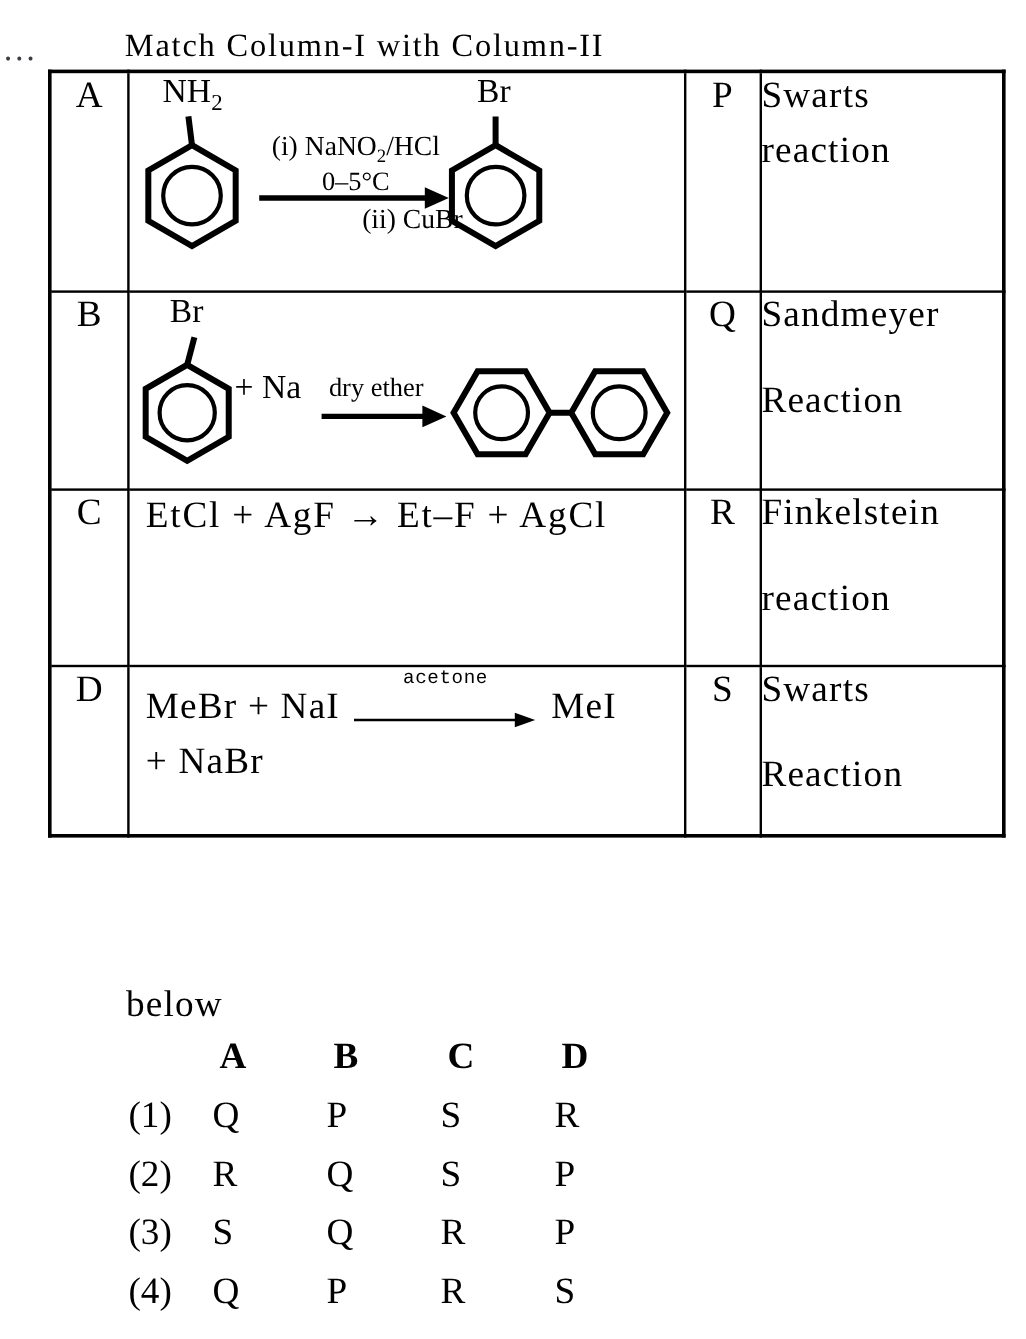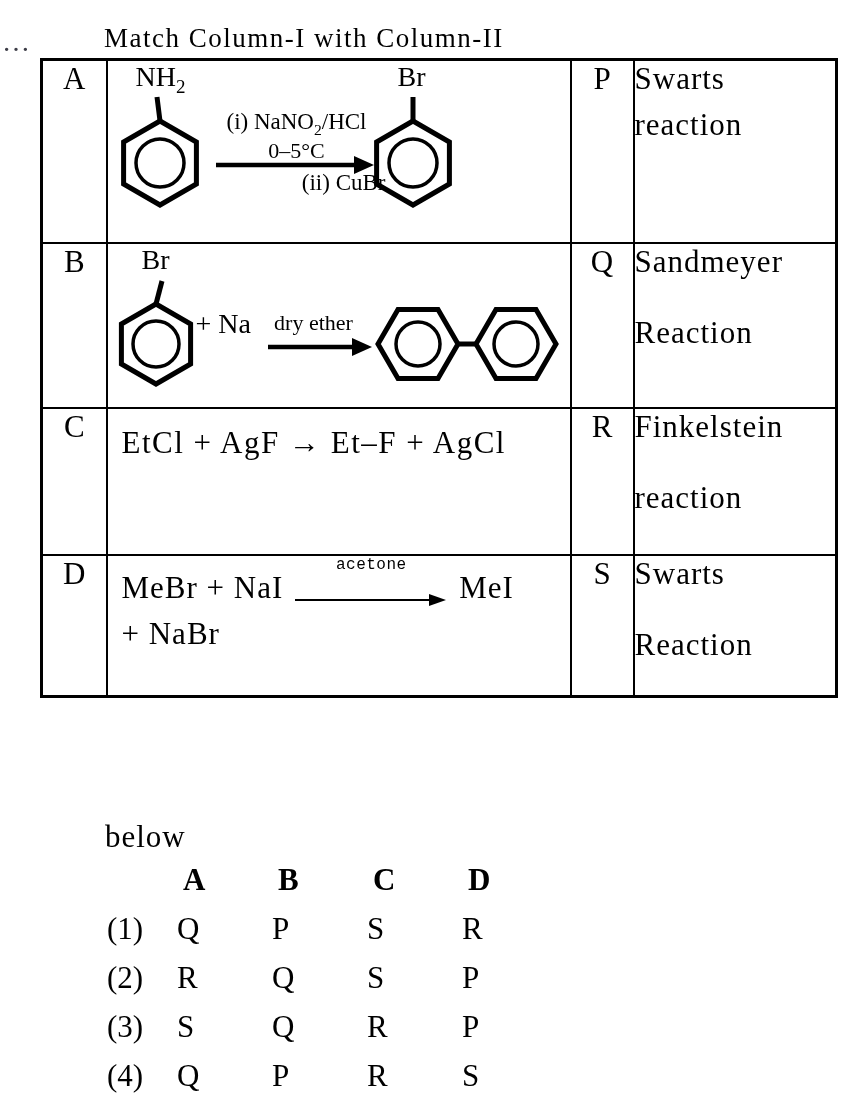--- a/index.html
+++ b/index.html
@@ -38,21 +38,21 @@
   .lbl-rg1 { left:100px; top:48px; width:178px; text-align:center; }
   .lbl-rg2 { left:100px; top:77px; width:178px; text-align:center; }
   .lbl-rg3 { left:100px; top:109px; width:178px; text-align:right; }
 
   .lbl-brB { left:34px; top:0; }
   .lbl-na  { left:88px; top:64px; }
   .lbl-eth { left:150px; top:66px; width:112px; text-align:center; }
 
   
   td.eqcell { font-size:31px; letter-spacing:1.5px; }
-  .eqC { padding:16px 0 0 14px; }
+  .eqC { padding:2px 0 0 14px; }
 
   
   .dwrap { padding:14px 0 0 14px; font-size:31px; letter-spacing:1px; }
   .d-line1 { display:flex; align-items:center; }
   .d-arrow { position:relative; width:152px; height:16px; margin:0 12px; flex:none; }
   .d-arrow-label { position:absolute; top:-24px; left:50%; transform:translateX(-50%); font-size:16px; letter-spacing:0.5px; white-space:nowrap;font-family:Liberation Mono, monospace; }
   .d-line2 { margin-top:10px; }
 
   
   .prompt1 { position:absolute; left:105px; top:769px; width:728px; font-size:31px; text-align:justify; text-align-last:justify; }

